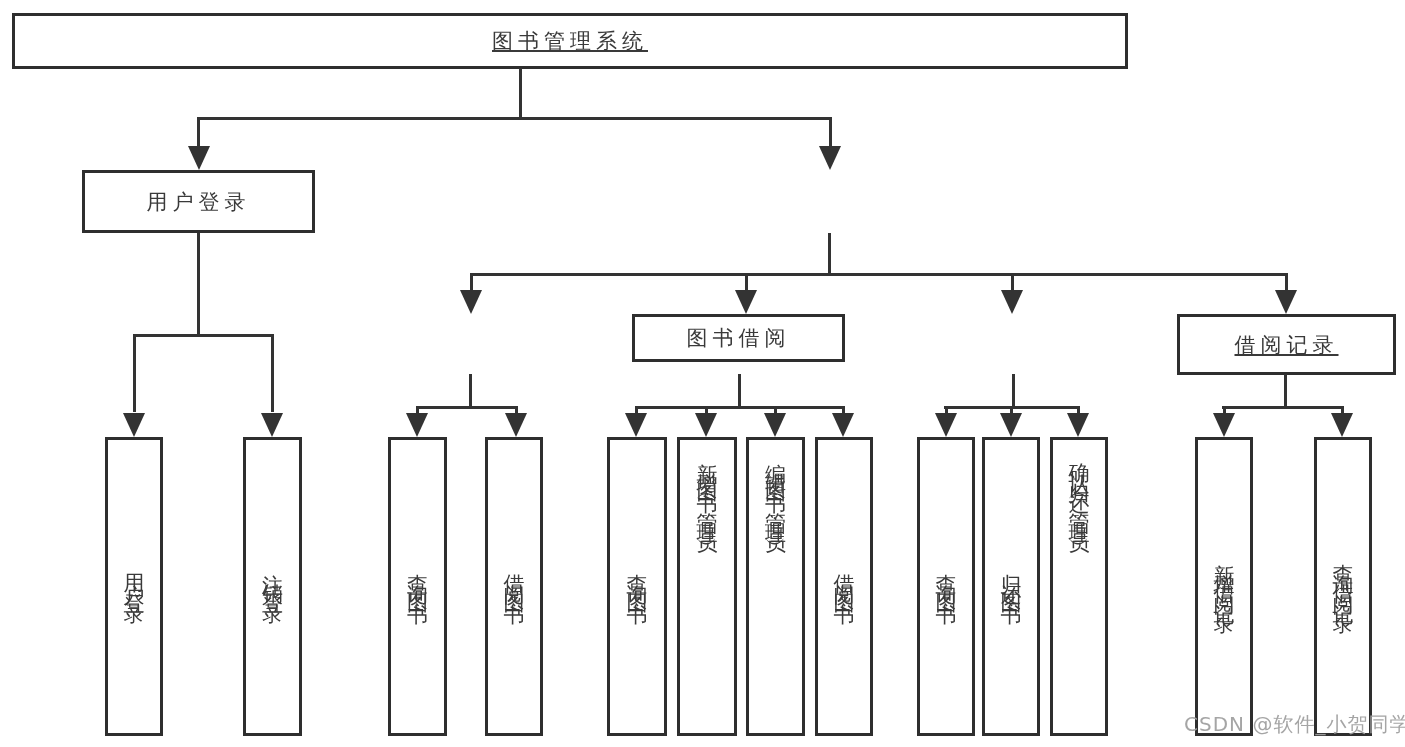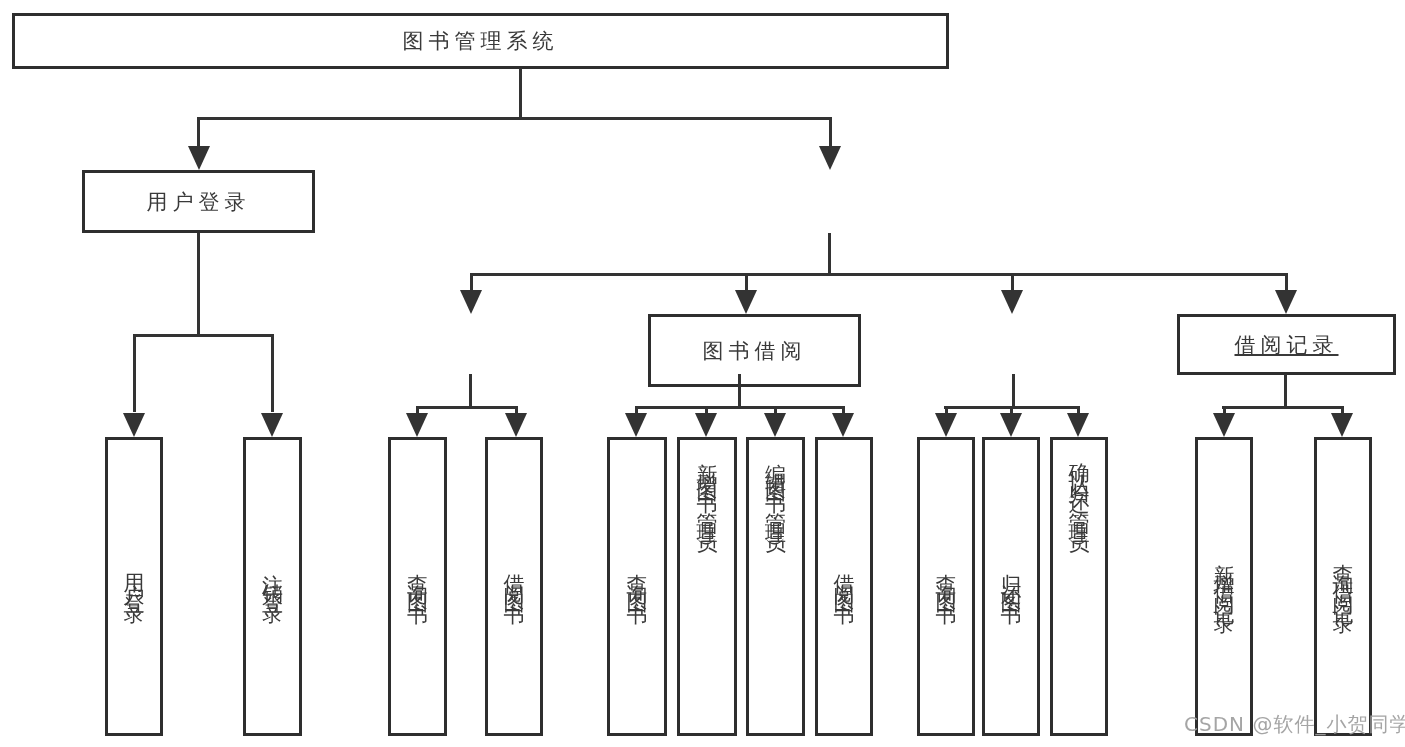--- a/index.html
+++ b/index.html
@@ -38,21 +38,21 @@
     font-size:20px;letter-spacing:1px;
     color:rgba(160,160,160,0.95);
     z-index:10;white-space:nowrap;
   }
 </style>
 </head>
 <body>
 
 <div id="canvas">
 
-  <div class="box" style="left:12px;top:13px;width:937px;height:56px;">
+  <div class="box" style="left:12px;top:13px;width:1116px;height:56px;text-decoration:underline;">
     <span>图书管理系统</span>
   </div>
 
   <div class="line" style="left:519px;top:68px;width:3px;height:51px;"></div>
   <div class="line" style="left:198px;top:117px;width:634px;height:3px;"></div>
   <div class="line" style="left:197px;top:117px;width:3px;height:32px;"></div>
   <div class="arrow" style="left:188px;top:146px;"></div>
   <div class="line" style="left:829px;top:117px;width:3px;height:32px;"></div>
   <div class="arrow" style="left:819px;top:146px;"></div>
 
@@ -71,21 +71,21 @@
   <div class="line" style="left:471px;top:273px;width:816px;height:3px;"></div>
   <div class="line" style="left:470px;top:273px;width:3px;height:22px;"></div>
   <div class="arrow" style="left:460px;top:290px;"></div>
   <div class="line" style="left:745px;top:273px;width:3px;height:22px;"></div>
   <div class="arrow" style="left:735px;top:290px;"></div>
   <div class="line" style="left:1011px;top:273px;width:3px;height:22px;"></div>
   <div class="arrow" style="left:1001px;top:290px;"></div>
   <div class="line" style="left:1285px;top:273px;width:3px;height:22px;"></div>
   <div class="arrow" style="left:1275px;top:290px;"></div>
 
-  <div class="box" style="left:632px;top:314px;width:213px;height:73px;margin-left:16px;">
+  <div class="box" style="left:632px;top:314px;width:213px;height:48px;">
     <span>图书借阅</span>
   </div>
   <div class="box" style="left:1177px;top:314px;width:219px;height:61px;text-decoration:underline;">
     <span>借阅记录</span>
   </div>
 
   <div class="line" style="left:469px;top:374px;width:3px;height:34px;"></div>
   <div class="line" style="left:416px;top:406px;width:101px;height:3px;"></div>
   <div class="line" style="left:416px;top:406px;width:3px;height:12px;"></div>
   <div class="arrow" style="left:406px;top:413px;"></div>

